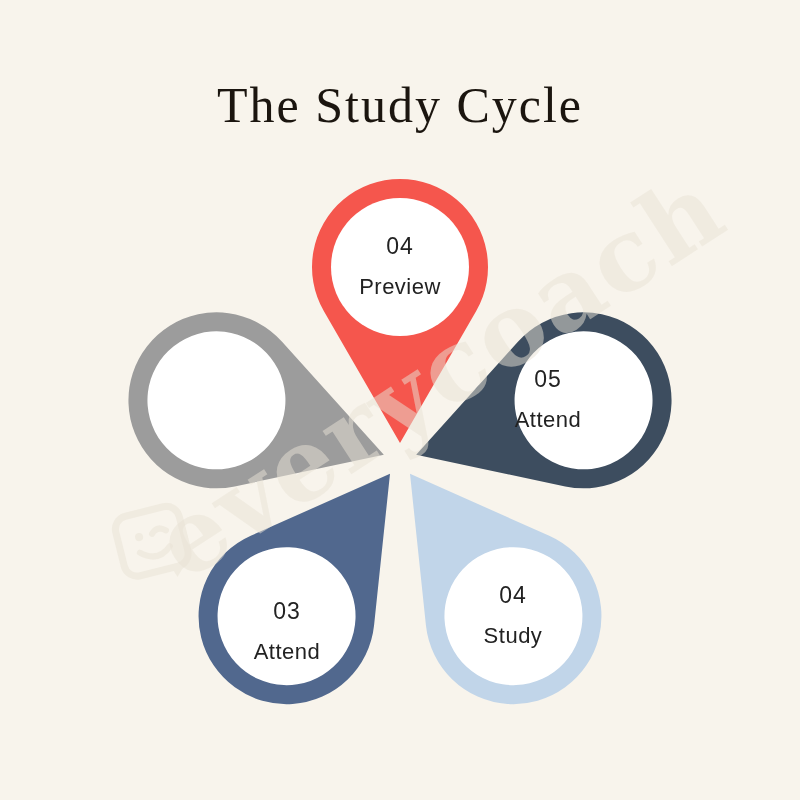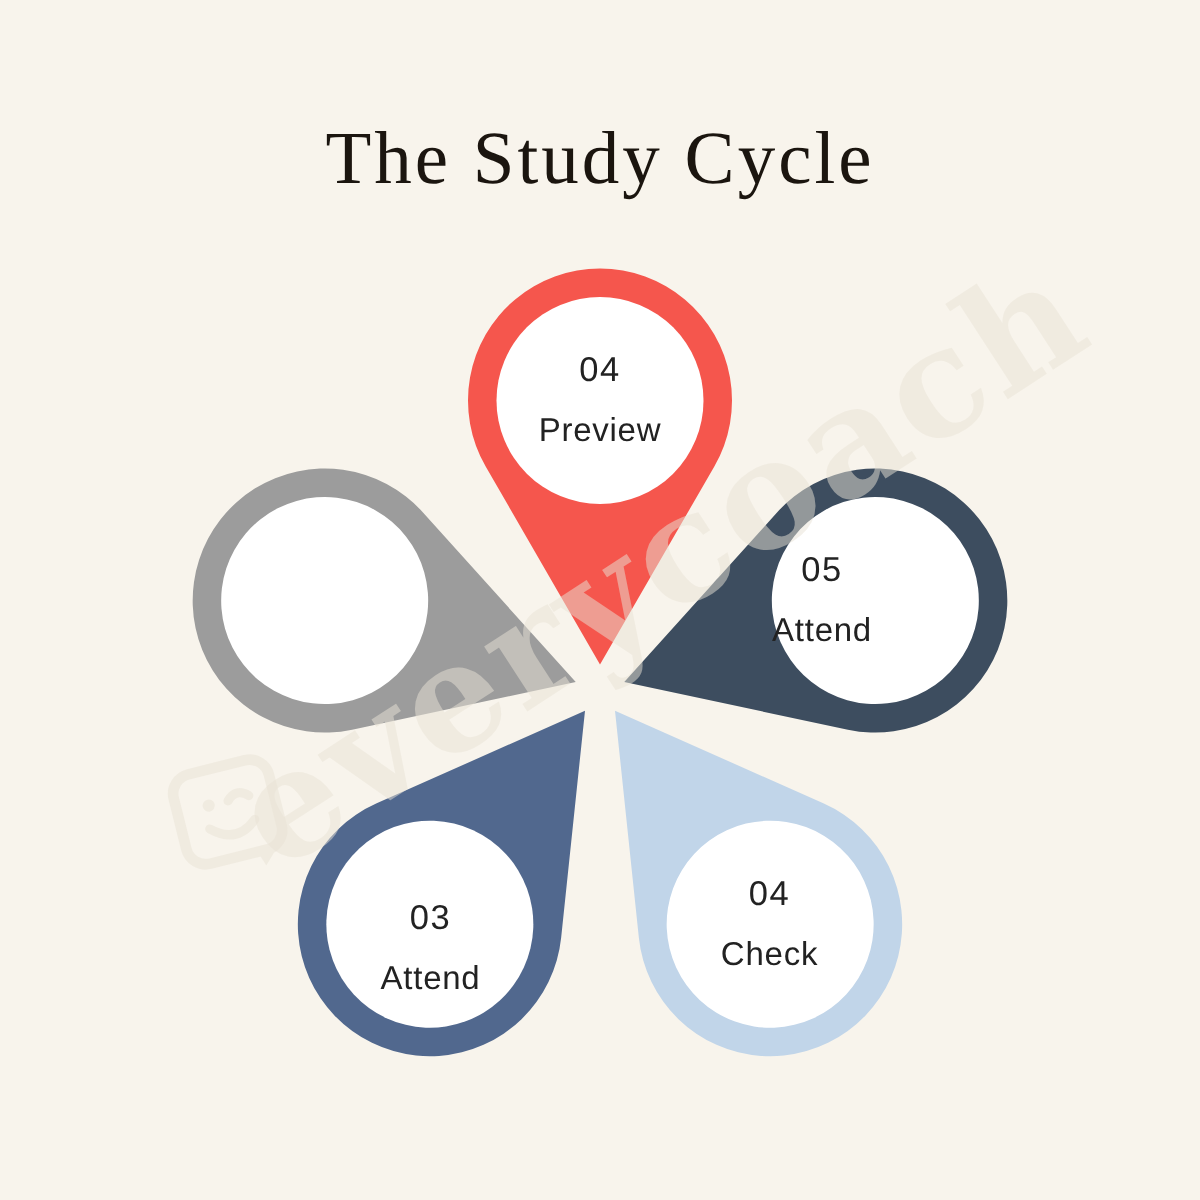--- a/index.html
+++ b/index.html
@@ -119,20 +119,20 @@
   <div class="pin-label" style="left:400px;top:267px">
     <div class="num">04</div>
     <div class="lbl">Preview</div>
   </div>
   <div class="pin-label" style="left:287px;top:632px">
     <div class="num">03</div>
     <div class="lbl">Attend</div>
   </div>
   <div class="pin-label" style="left:513px;top:616px">
     <div class="num">04</div>
-    <div class="lbl">Check</div>
+    <div class="lbl">Study</div>
   </div>
   <div class="pin-label" style="left:548px;top:400px">
     <div class="num">05</div>
     <div class="lbl">Attend</div>
   </div>
 
 </div>
 
 </body></html>

